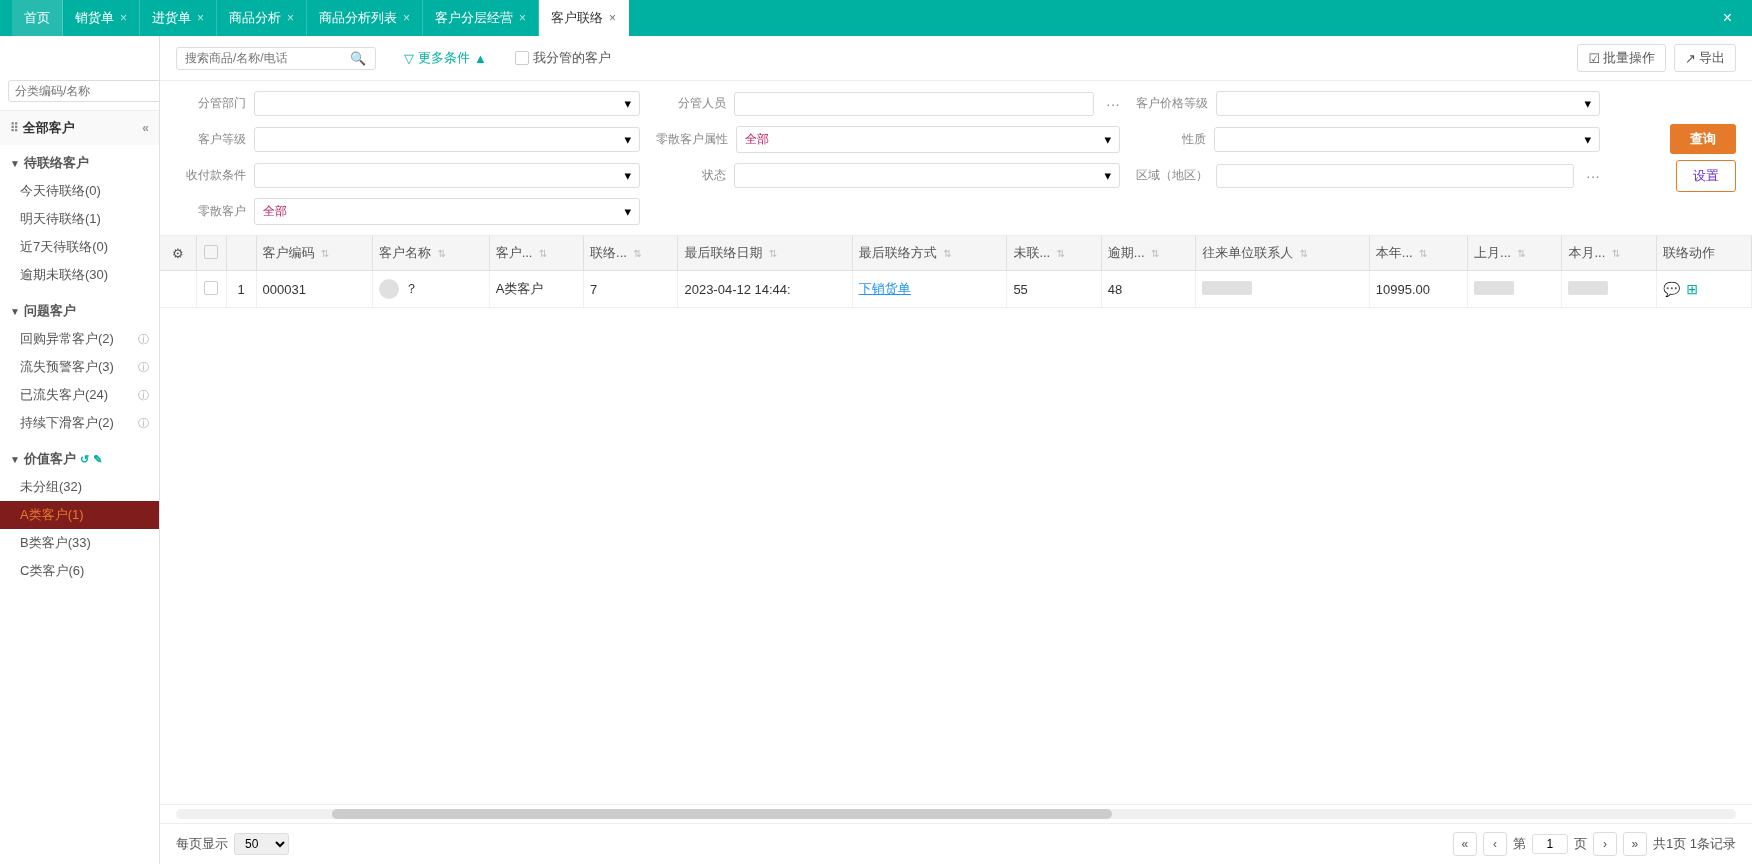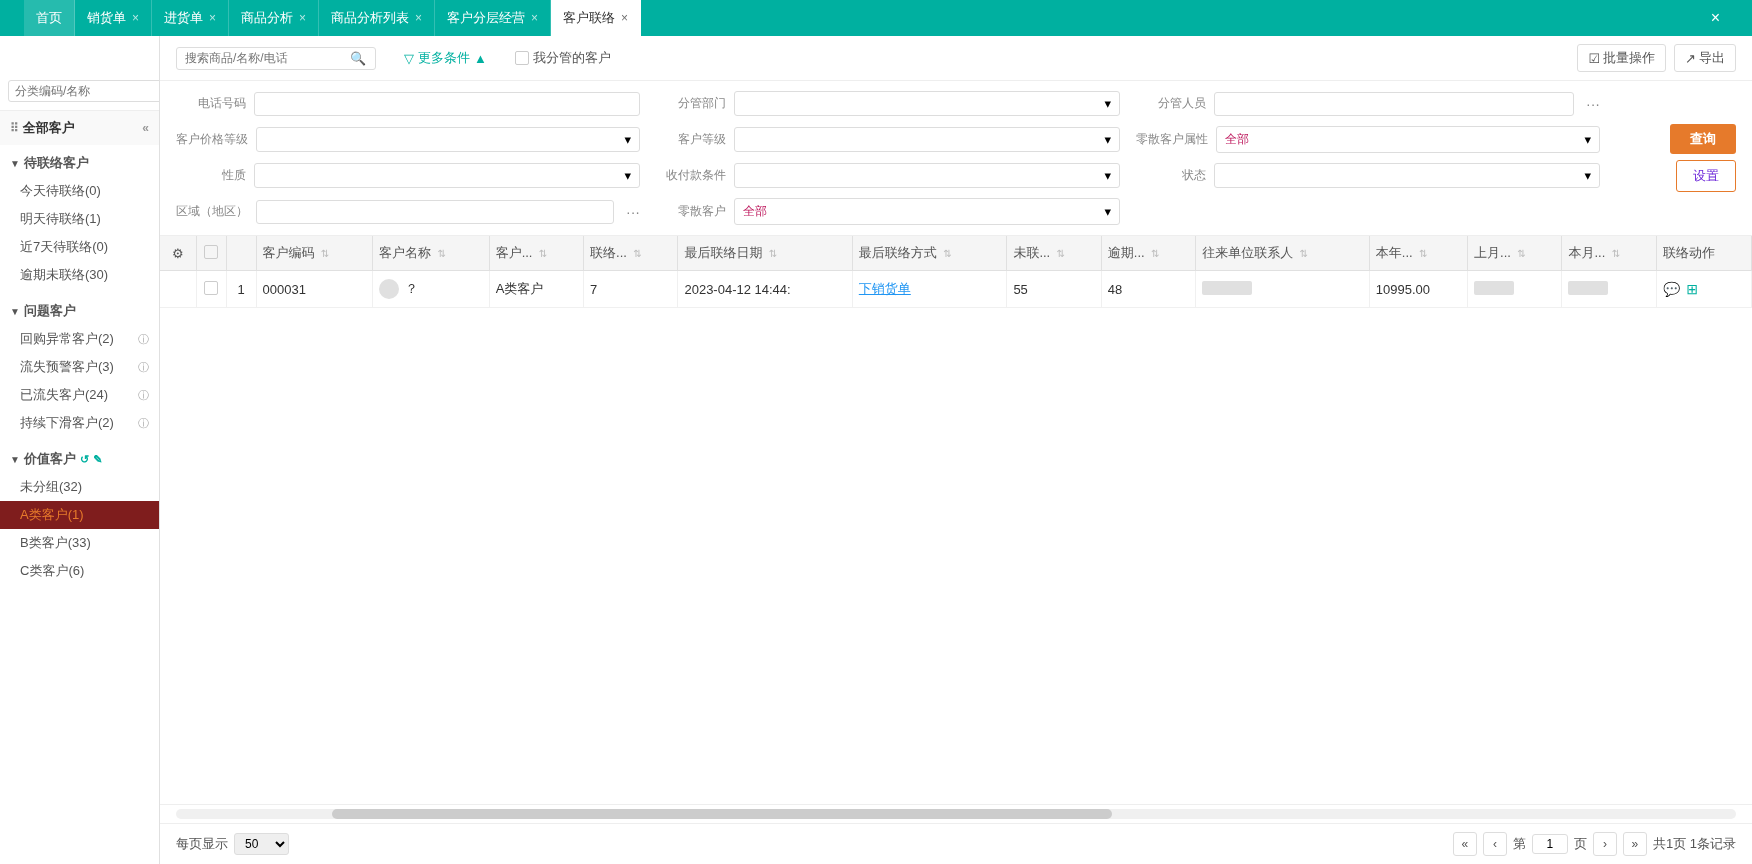--- a/index.html
+++ b/index.html
@@ -1,19 +1,19 @@
 <!DOCTYPE html>
 <html><head>
   <meta charset="utf-8">
   <style>
     * { box-sizing: border-box; margin: 0; padding: 0; font-family: 'Microsoft YaHei', Arial, sans-serif; font-size: 13px; }
     body { background: #f5f5f5; width: 1752px; height: 864px; overflow: hidden; }
 
     
-    .top-nav { display: flex; align-items: center; background: #00b0a0; height: 36px; padding: 0 24px; gap: 0; }
+    .top-nav { display: flex; align-items: center; background: #00b0a0; height: 36px; padding: 0 12px; gap: 0; }
     .nav-tab { display: flex; align-items: center; padding: 0 12px; height: 36px; color: #fff; cursor: pointer; font-size: 13px; white-space: nowrap; border-right: 1px solid rgba(255,255,255,0.2); }
     .nav-tab.home { background: rgba(255,255,255,0.15); }
     .nav-tab.active { background: #fff; color: #333; }
     .nav-tab .close-x { margin-left: 6px; font-size: 12px; opacity: 0.7; }
     .nav-tab.active .close-x { color: #333; }
     .top-nav-right { margin-left: auto; color: #fff; font-size: 16px; cursor: pointer; padding: 0 8px; }
 
     
     .main-layout { display: flex; height: calc(864px - 36px); }
 
@@ -227,24 +227,20 @@
         <button class="btn-export">
           <span>↗</span>
           <span>导出</span>
         </button>
       </div>
     </div>
 
     <div class="adv-filter" style="grid-template-columns: 1fr 1fr 1fr 120px;">
 
       <div class="filter-row">
-        <span class="filter-label">电话号码</span>
-        <input class="filter-input" type="text" style="">
-      </div>
-      <div class="filter-row">
         <span class="filter-label">分管部门</span>
         <div class="filter-select">
           <span class="filter-select-text"></span>
           <span>▾</span>
         </div>
       </div>
       <div class="filter-row">
         <span class="filter-label">分管人员</span>
         <input class="filter-input" type="text" style="flex: 1 1 0%;">
         <span class="filter-dots dots-icon">···</span>

